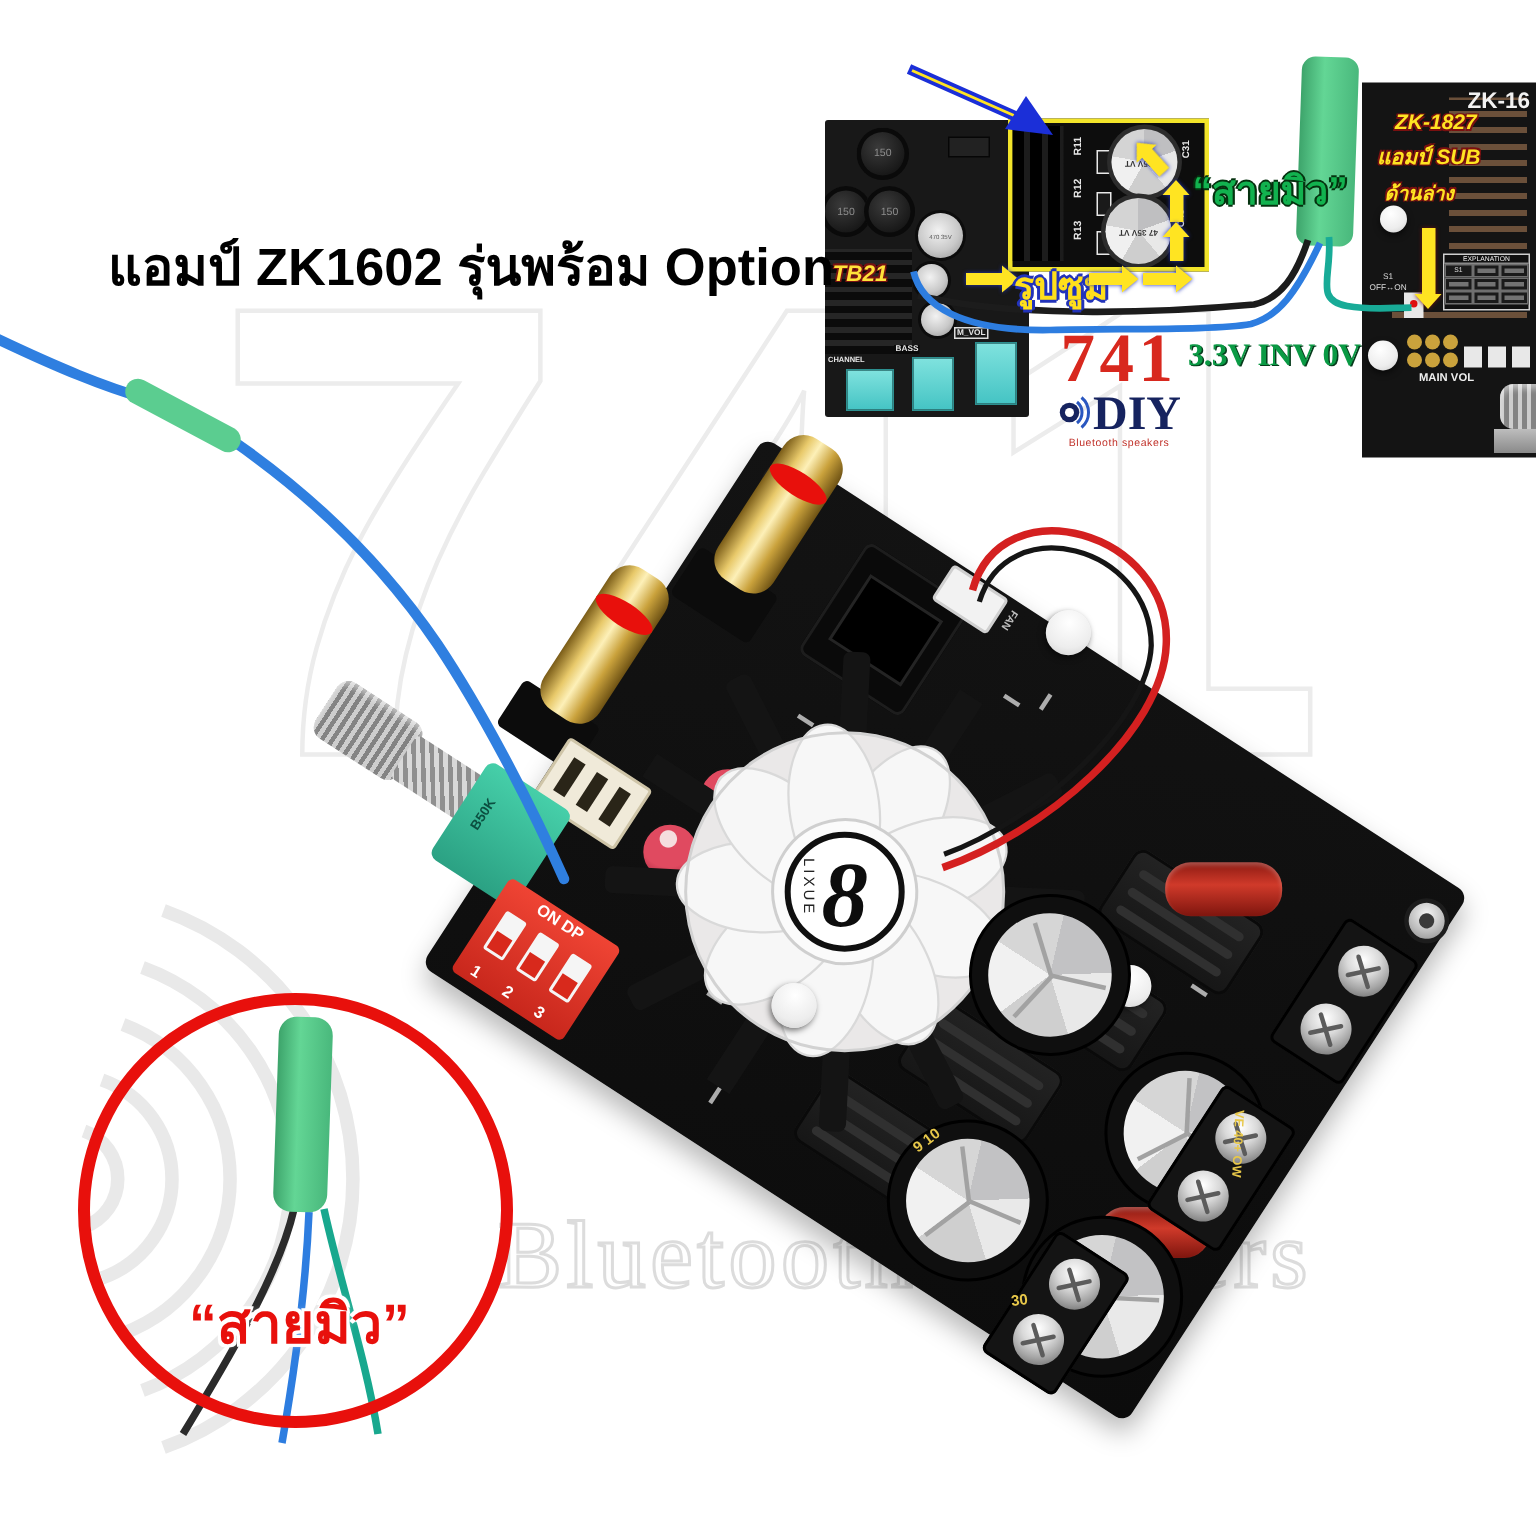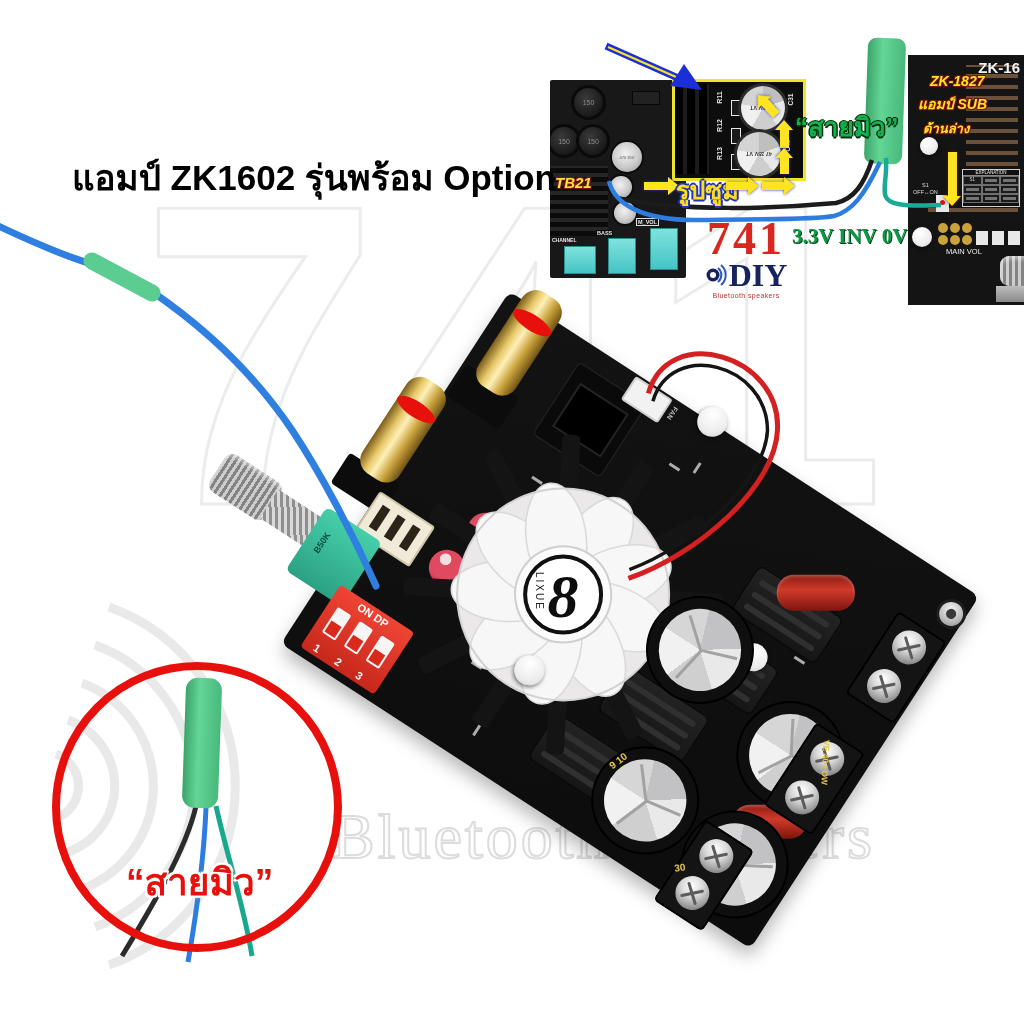--- a/index.html
+++ b/index.html
@@ -247,21 +247,21 @@
     </div>
     <div class="abs nylon" style="left:4px;top:172px;width:20px;height:20px"></div>
     <div class="abs" style="left:30px;top:168px;width:34px;height:22px;display:grid;grid-template-columns:repeat(3,1fr);grid-gap:2px">
       <i style="background:#caa23c;border-radius:50%"></i>
         <i style="background:#caa23c;border-radius:50%"></i>
         <i style="background:#caa23c;border-radius:50%"></i>
       <i style="background:#caa23c;border-radius:50%"></i>
         <i style="background:#caa23c;border-radius:50%"></i>
         <i style="background:#caa23c;border-radius:50%"></i>
     </div>
-    <div class="abs" style="left:38px;top:192px;color:#eee;font-size:7.5px;font-weight:normal">MAIN VOL</div>
+    <div class="abs" style="left:38px;top:192px;color:#eee;font-size:7.5px;font-weight:bold">MAIN VOL</div>
     <div class="abs" style="left:68px;top:176px;width:12px;height:14px;background:#e8e8e8"></div>
     <div class="abs" style="left:84px;top:176px;width:12px;height:14px;background:#e8e8e8"></div>
     <div class="abs" style="left:100px;top:176px;width:12px;height:14px;background:#e8e8e8"></div>
   </div>
 
   <div class="abs potknurl" style="left:1000px;top:256px;width:38px;height:30px;z-index:15"></div>
   <div class="abs" style="left:996px;top:286px;width:46px;height:16px;background:linear-gradient(180deg,#bdbdbd,#8a8a8a);z-index:15"></div>
   <div class="abs arrow-s" style="left:948px;top:152px;height:44px;z-index:19"></div>
 
   <svg class="abs" style="left:0;top:0;z-index:18" width="1024" height="320" viewBox="0 0 1024 320">

